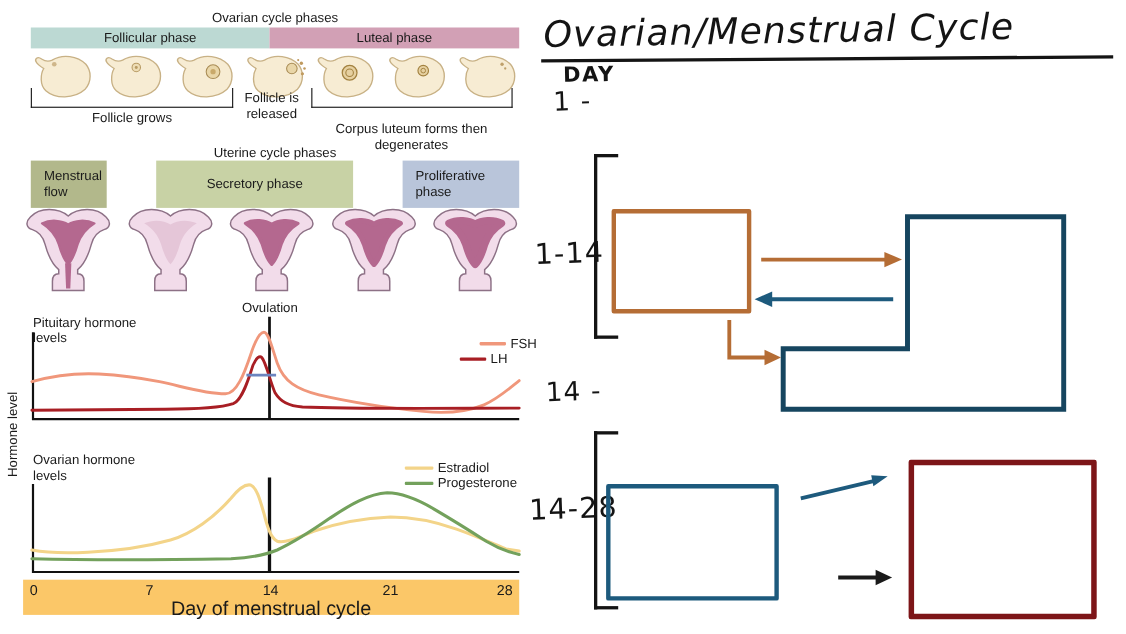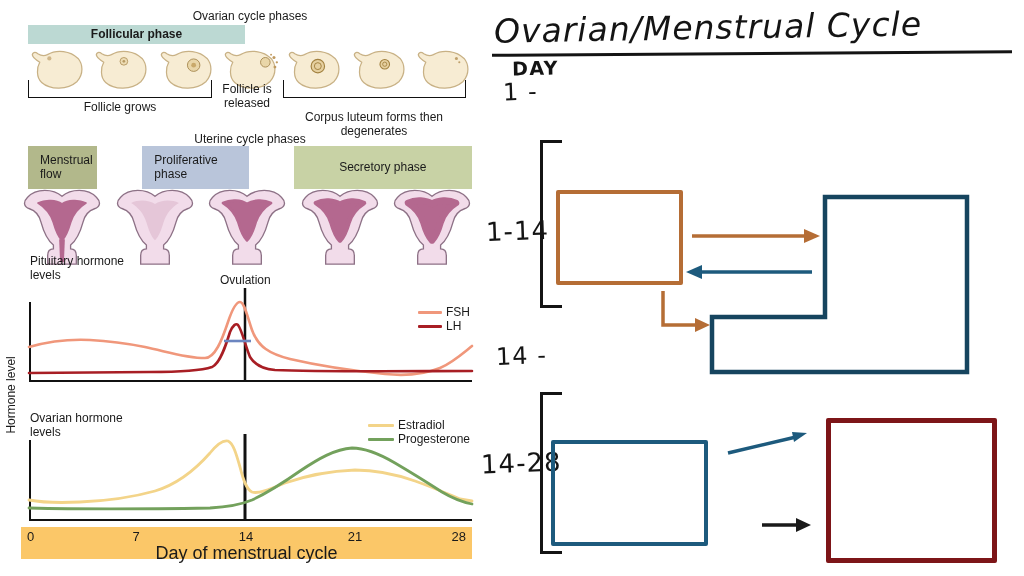--- a/index.html
+++ b/index.html
@@ -31,21 +31,22 @@
   svg { display:block; }
 </style>
 </head>
 <body>
 
 <div class="screen">
 
   <div class="abs ctr fig-title" style="left:28px; top:9px; width:444px;">Ovarian cycle phases</div>
 
   <div class="phase-bar" style="left:28px; top:25px; height:19px; width:444px;">
-    <div class="phase-seg center" style="width:217px; background:#bcd9d3;font-weight:bold;">Follicular phase</div>
+    <div class="phase-seg center" style="width:217px; background:#bcd9d3;">Follicular phase</div>
+    <div class="phase-seg center" style="width:227px; background:#d2a0b5;">Luteal phase</div>
   </div>
 
   <div class="abs row-flex" style="left:28px; top:46px; width:444px; height:46px;" id="ovaryRow">
       <span>
         <svg viewBox="0 0 60 48" width="58" height="46">
           <path d="M5 11 C3 8 6 5 10 8 C13 10 16 11 20 9 C30 3 44 5 52 13 C57 19 58 29 51 37 C41 46 23 46 14 38 C8 33 9 22 12 17 C9 15 6 13 5 11 Z" fill="#f7ecd3" stroke="#c8b185" stroke-width="1.3"></path>
           <circle cx="22" cy="13" r="2.2" fill="#cfb68a"></circle>
         </svg>
       </span>
       <span>
@@ -100,22 +101,22 @@
 
   <div class="abs ctr small-label" style="left:214px; top:83px; width:66px;">Follicle is released</div>
 
   <div class="abs bracket-up" style="left:283px; top:80px; width:183px; height:18px;"></div>
   <div class="abs ctr small-label" style="left:274px; top:111px; width:200px;">Corpus luteum forms then degenerates</div>
 
   <div class="abs ctr fig-title" style="left:28px; top:132px; width:444px;">Uterine cycle phases</div>
 
   <div class="phase-bar" style="left:28px; top:146px; height:43px; width:444px;gap:45px;">
     <div class="phase-seg padded" style="width:85px; background:#b2b88b;">Menstrual flow</div>
+    <div class="phase-seg center" style="width:227px; background:#c8d2a5;">Secretory phase</div>
     <div class="phase-seg padded" style="width:132px; background:#b9c5da;">Proliferative phase</div>
-    <div class="phase-seg center" style="width:227px; background:#c8d2a5;">Secretory phase</div>
   </div>
 
   <div class="abs row-flex" style="left:19px; top:180px; width:456px; height:88px;" id="uterusRow">
       <span>
         <svg viewBox="0 0 90 90" width="86" height="86">
           <path d="M45 15 C36 7 18 6 9 16 C4 21 5 26 11 28 C17 30 21 34 23 42 C26 53 31 62 36 66 L36 70 C32 70 30 73 30 77 L30 86 L60 86 L60 77 C60 73 58 70 54 70 L54 66 C59 62 64 53 67 42 C69 34 73 30 79 28 C85 26 86 21 81 16 C72 6 54 7 45 15 Z" fill="#f2dcea" stroke="#8d7186" stroke-width="1.4"></path>
           <path d="M45 23 C39 19 28 18 20 22 C28 27 33 33 36 42 C38 49 41 57 45 61 C49 57 52 49 54 42 C57 33 62 27 70 22 C62 18 51 19 45 23 Z" fill="#b4688f" stroke="#b4688f" stroke-width="2" stroke-linejoin="round"></path>
           <path d="M42 60 L48 60 L47 84 L43 84 Z" fill="#b4688f"></path>
         </svg>
       </span>
@@ -138,24 +139,24 @@
         </svg>
       </span>
       <span>
         <svg viewBox="0 0 90 90" width="86" height="86">
           <path d="M45 15 C36 7 18 6 9 16 C4 21 5 26 11 28 C17 30 21 34 23 42 C26 53 31 62 36 66 L36 70 C32 70 30 73 30 77 L30 86 L60 86 L60 77 C60 73 58 70 54 70 L54 66 C59 62 64 53 67 42 C69 34 73 30 79 28 C85 26 86 21 81 16 C72 6 54 7 45 15 Z" fill="#f2dcea" stroke="#8d7186" stroke-width="1.4"></path>
           <path d="M45 23 C39 19 28 18 20 22 C28 27 33 33 36 42 C38 49 41 57 45 61 C49 57 52 49 54 42 C57 33 62 27 70 22 C62 18 51 19 45 23 Z" fill="#b4688f" stroke="#b4688f" stroke-width="7" stroke-linejoin="round"></path>
         </svg>
       </span>
     </div>
 
-  <div class="abs small-label" style="left:30px; top:255px; width:120px;">Pituitary hormone levels</div>
+  <div class="abs small-label" style="left:30px; top:287px; width:120px;">Pituitary hormone levels</div>
   <div class="abs small-label" style="left:220px; top:274px; width:60px;">Ovulation</div>
 
-  <div class="legend-row" style="left:418px; top:305px;">
+  <div class="legend-row" style="left:436px; top:305px;">
     <span class="legend-swatch" style="width:24px; background:#f0977b;"></span>
     <span class="legend-text">FSH</span>
   </div>
   <div class="legend-row" style="left:418px; top:319px;">
     <span class="legend-swatch" style="width:24px; background:#a81e24;"></span>
     <span class="legend-text">LH</span>
   </div>
 
   <svg class="abs" style="left:0; top:270px;" width="490" height="115" viewBox="0 0 490 115">
     <path d="M30 32 V111 H472" fill="none" stroke="#111" stroke-width="2"></path>

